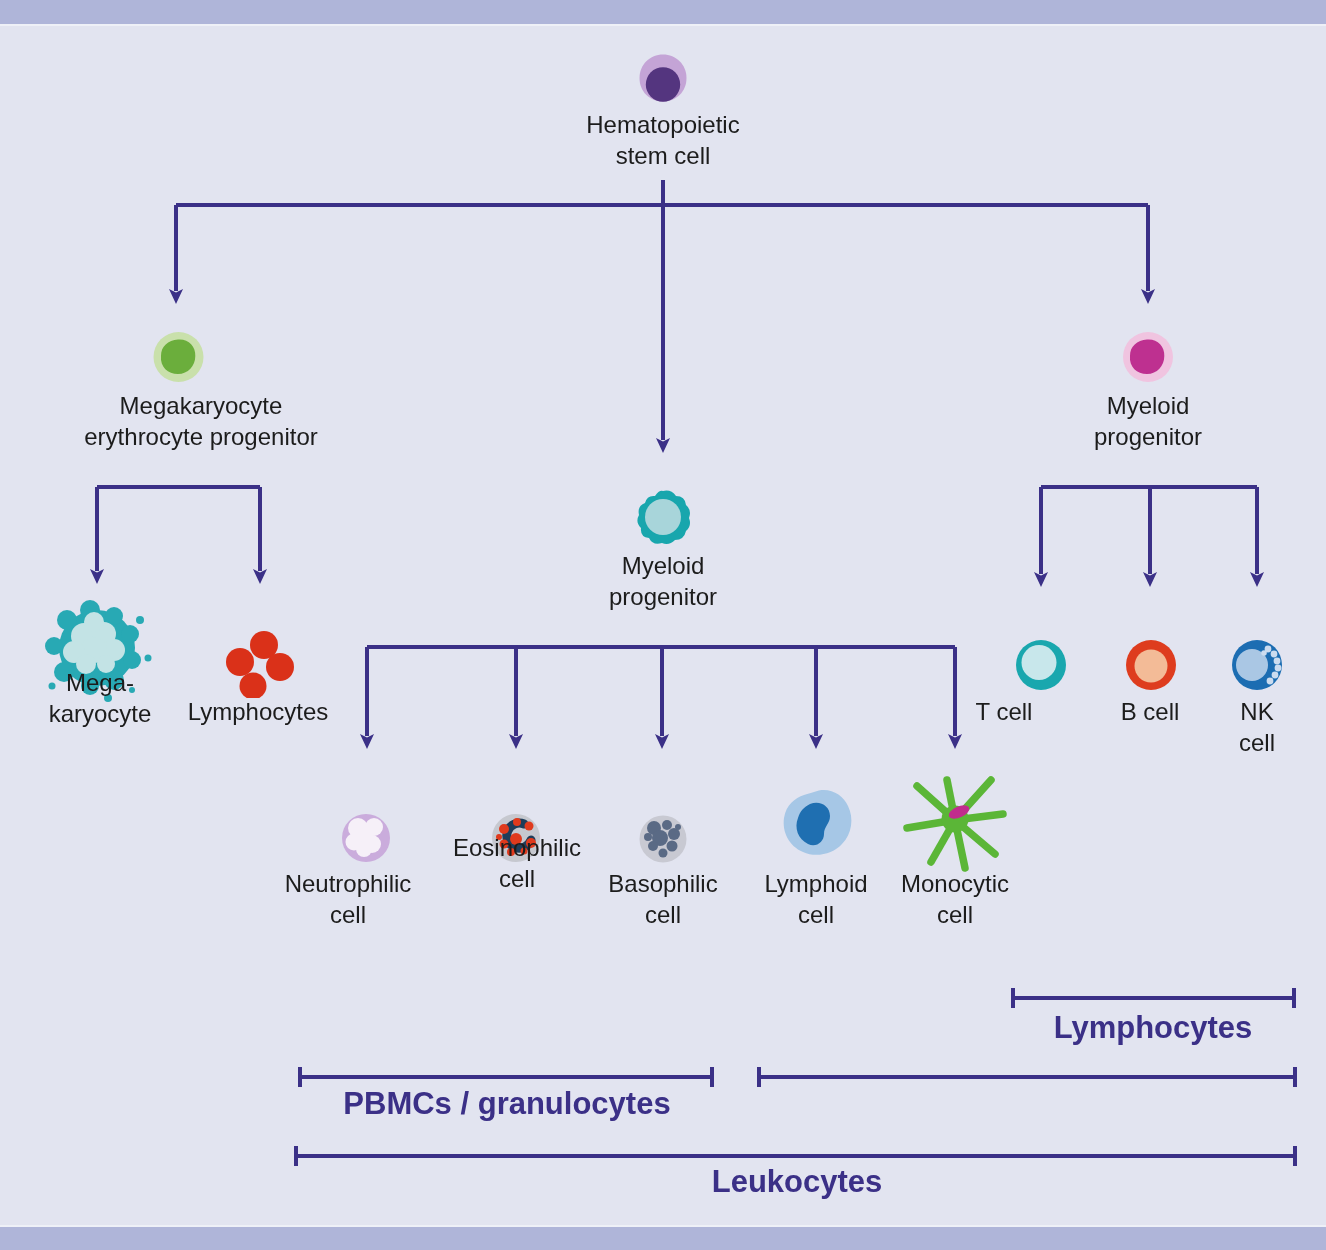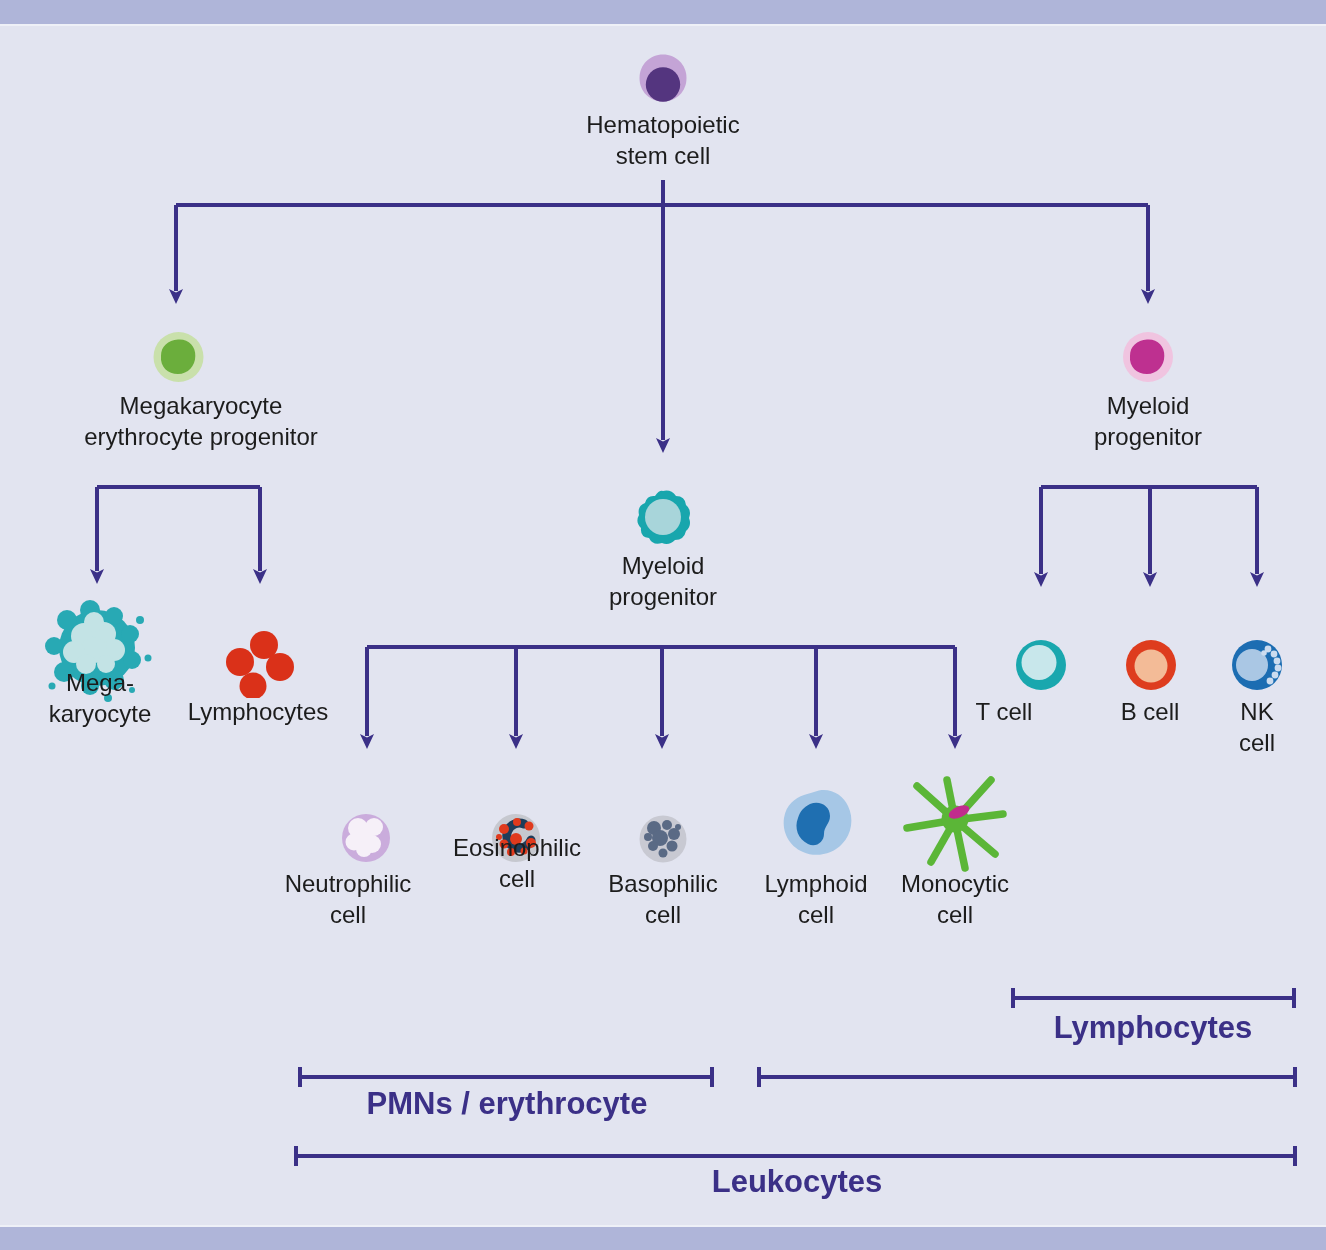--- a/index.html
+++ b/index.html
@@ -234,16 +234,16 @@
   <div class="label" style="left:816px;top:869px">Lymphoid
 cell</div>
   <div class="label" style="left:955px;top:869px">Monocytic
 cell</div>
 
   <div class="label" style="left:1004px;top:697px">T cell</div>
   <div class="label" style="left:1150px;top:697px">B cell</div>
   <div class="label" style="left:1257px;top:697px">NK cell</div>
 
   <div class="bracket-label" style="left:1153px;top:1010px">Lymphocytes</div>
-  <div class="bracket-label" style="left:507px;top:1086px">PMNs / erythrocyte</div>
+  <div class="bracket-label" style="left:507px;top:1086px">PBMCs / granulocytes</div>
   <div class="bracket-label" style="left:797px;top:1164px">Leukocytes</div>
 
 </div>
 
 </body></html>

